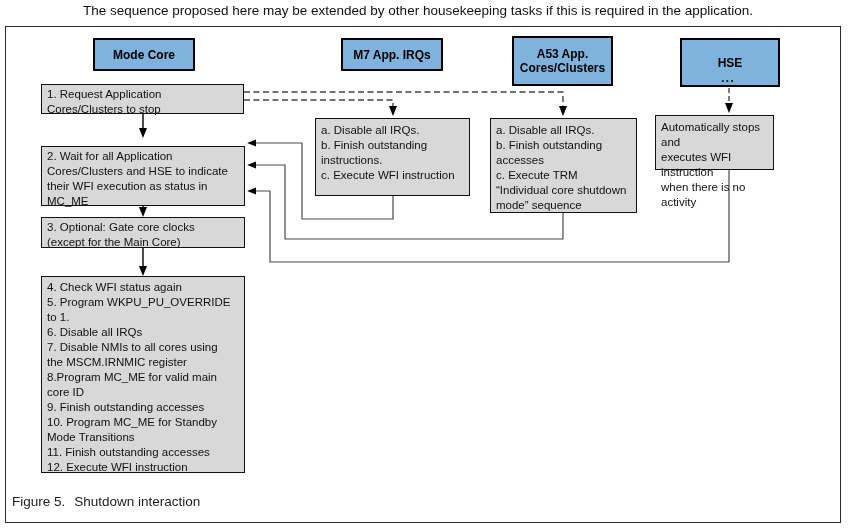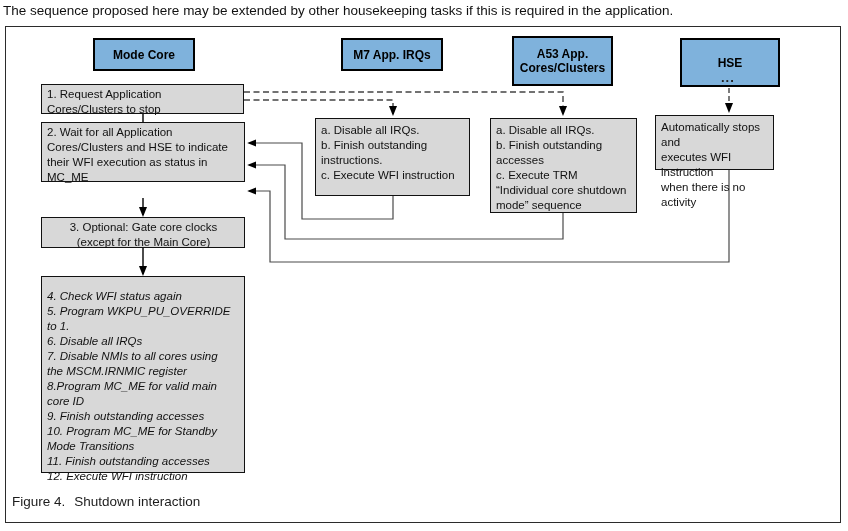--- a/index.html
+++ b/index.html
@@ -3,21 +3,21 @@
 <meta charset="utf-8">
 <style>
   html,body{margin:0;padding:0;background:#ffffff;}
   body{
     width:848px;height:531px;position:relative;overflow:hidden;
     font-family:"Liberation Sans","DejaVu Sans",sans-serif;
     color:#111;
   }
   .intro{
     position:absolute;left:3px;top:3px;width:830px;
-    font-size:13.5px;color:#111;
+    font-size:13.5px;color:#111;text-align:center;
   }
   .frame{
     position:absolute;left:5px;top:26px;width:836px;height:497px;
     border:1.5px solid #2b2b2b;background:#fff;box-sizing:border-box;
   }
   svg.wires{position:absolute;left:0;top:0;z-index:1;}
   .hdr{
     position:absolute;z-index:2;box-sizing:border-box;
     background:#7fb2dc;border:2px solid #000;
     display:flex;align-items:center;justify-content:center;text-align:center;
@@ -68,27 +68,27 @@
 </svg>
 
 <div class="hdr" style="left:93px;top:38px;width:102px;height:33px;">Mode Core</div>
 <div class="hdr" style="left:341px;top:38px;width:102px;height:33px;">M7 App. IRQs</div>
 <div class="hdr" style="left:512px;top:36px;width:101px;height:50px;">A53 App.
 Cores/Clusters</div>
 <div class="hdr" style="left:680px;top:38px;width:100px;height:49px;">HSE</div>
 
 <div class="pbox" style="left:41px;top:84px;width:203px;height:30px;">1. Request Application
 Cores/Clusters to stop</div>
-<div class="pbox" style="left:41px;top:122px;width:204px;height:60px;">2. Wait for all Application
+<div class="pbox" style="left:41px;top:146px;width:204px;height:60px;">2. Wait for all Application
 Cores/Clusters and HSE to indicate
 their WFI execution as status in
 MC_ME</div>
-<div class="pbox" style="left:41px;top:217px;width:204px;height:31px;text-align:center;">3. Optional: Gate core clocks
+<div class="pbox" style="left:41px;top:217px;width:204px;height:31px;">3. Optional: Gate core clocks
 (except for the Main Core)</div>
-<div class="pbox" style="left:41px;top:276px;width:204px;height:197px;padding-top:12px;font-style:italic;">4. Check WFI status again
+<div class="pbox" style="left:41px;top:276px;width:204px;height:197px;padding-top:3px;">4. Check WFI status again
 5. Program WKPU_PU_OVERRIDE
 to 1.
 6. Disable all IRQs
 7. Disable NMIs to all cores using
 the MSCM.IRNMIC register
 8.Program MC_ME for valid main
 core ID
 9. Finish outstanding accesses
 10. Program MC_ME for Standby
 Mode Transitions
@@ -105,14 +105,14 @@
 c. Execute TRM
 “Individual core shutdown
 mode” sequence</div>
 <div class="pbox" style="left:655px;top:115px;width:119px;height:55px;padding-top:4px;">Automatically stops and
 executes WFI instruction
 when there is no activity</div>
 
 <div class="dots" style="left:721px;top:70px;">...</div>
 
 <div class="caption">
-  <span class="cap-label">Figure 4.</span><span class="cap-title">Shutdown interaction</span>
+  <span class="cap-label">Figure 5.</span><span class="cap-title">Shutdown interaction</span>
 </div>
 
 </body></html>

